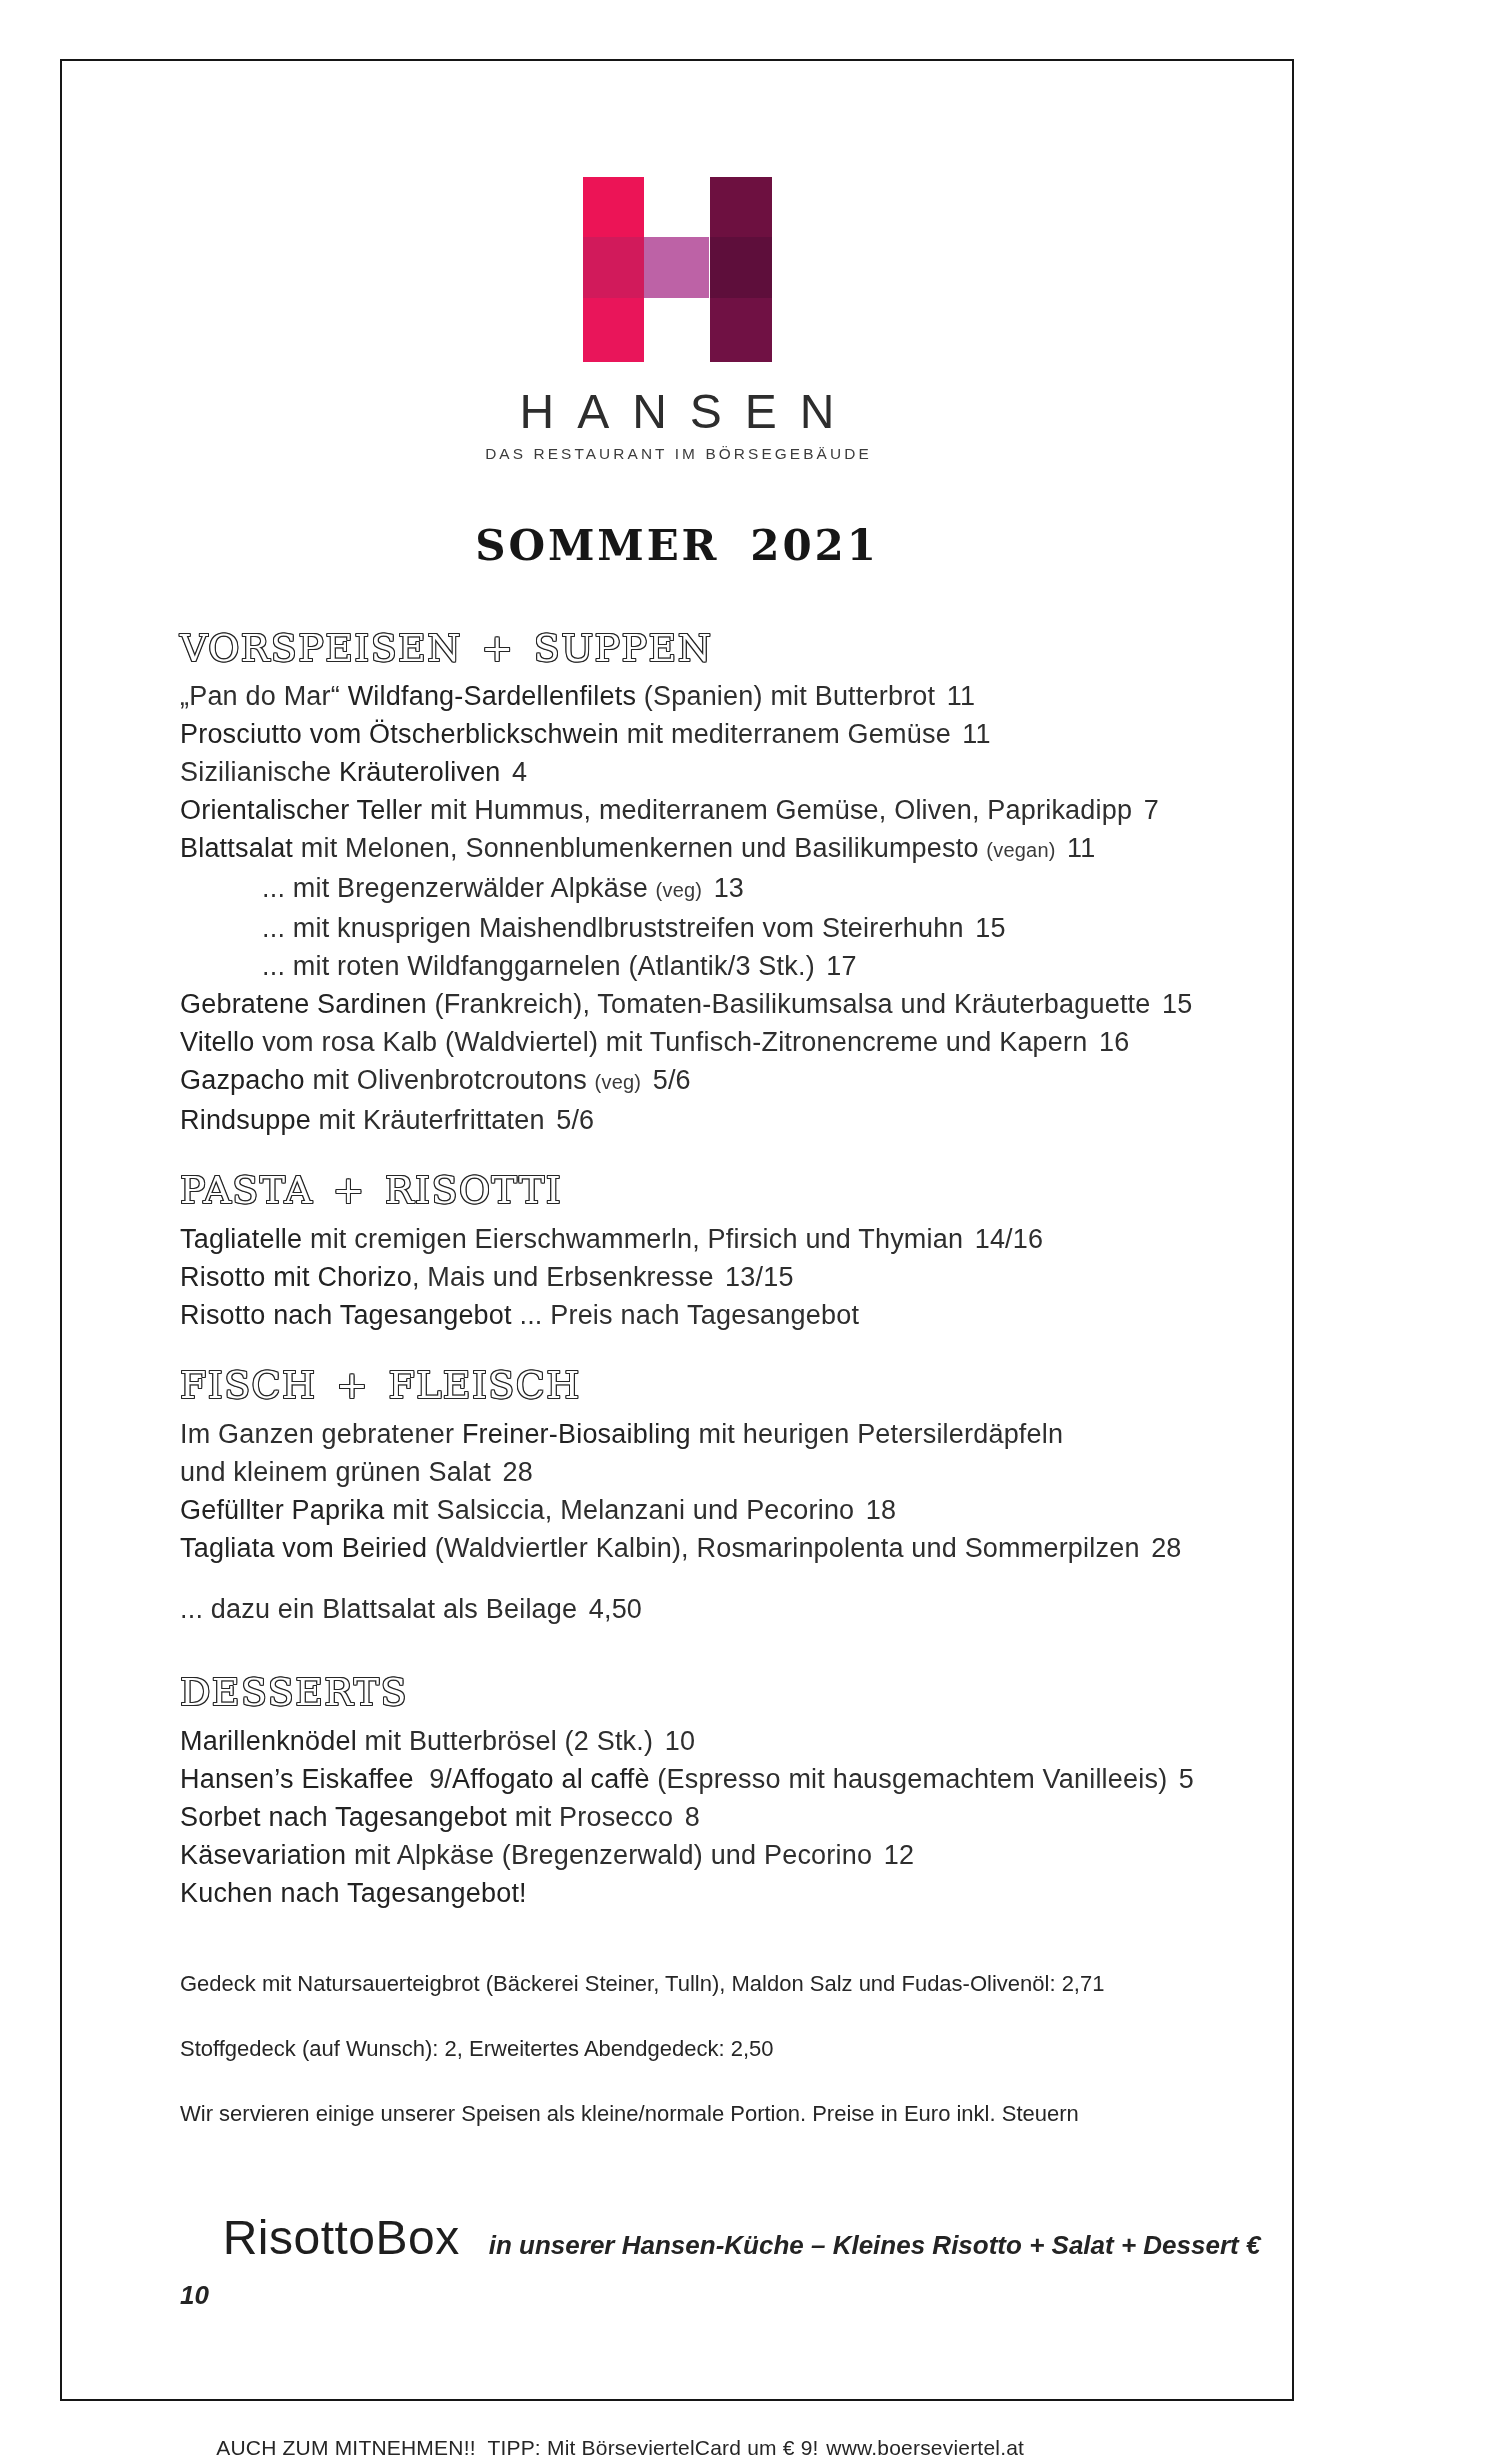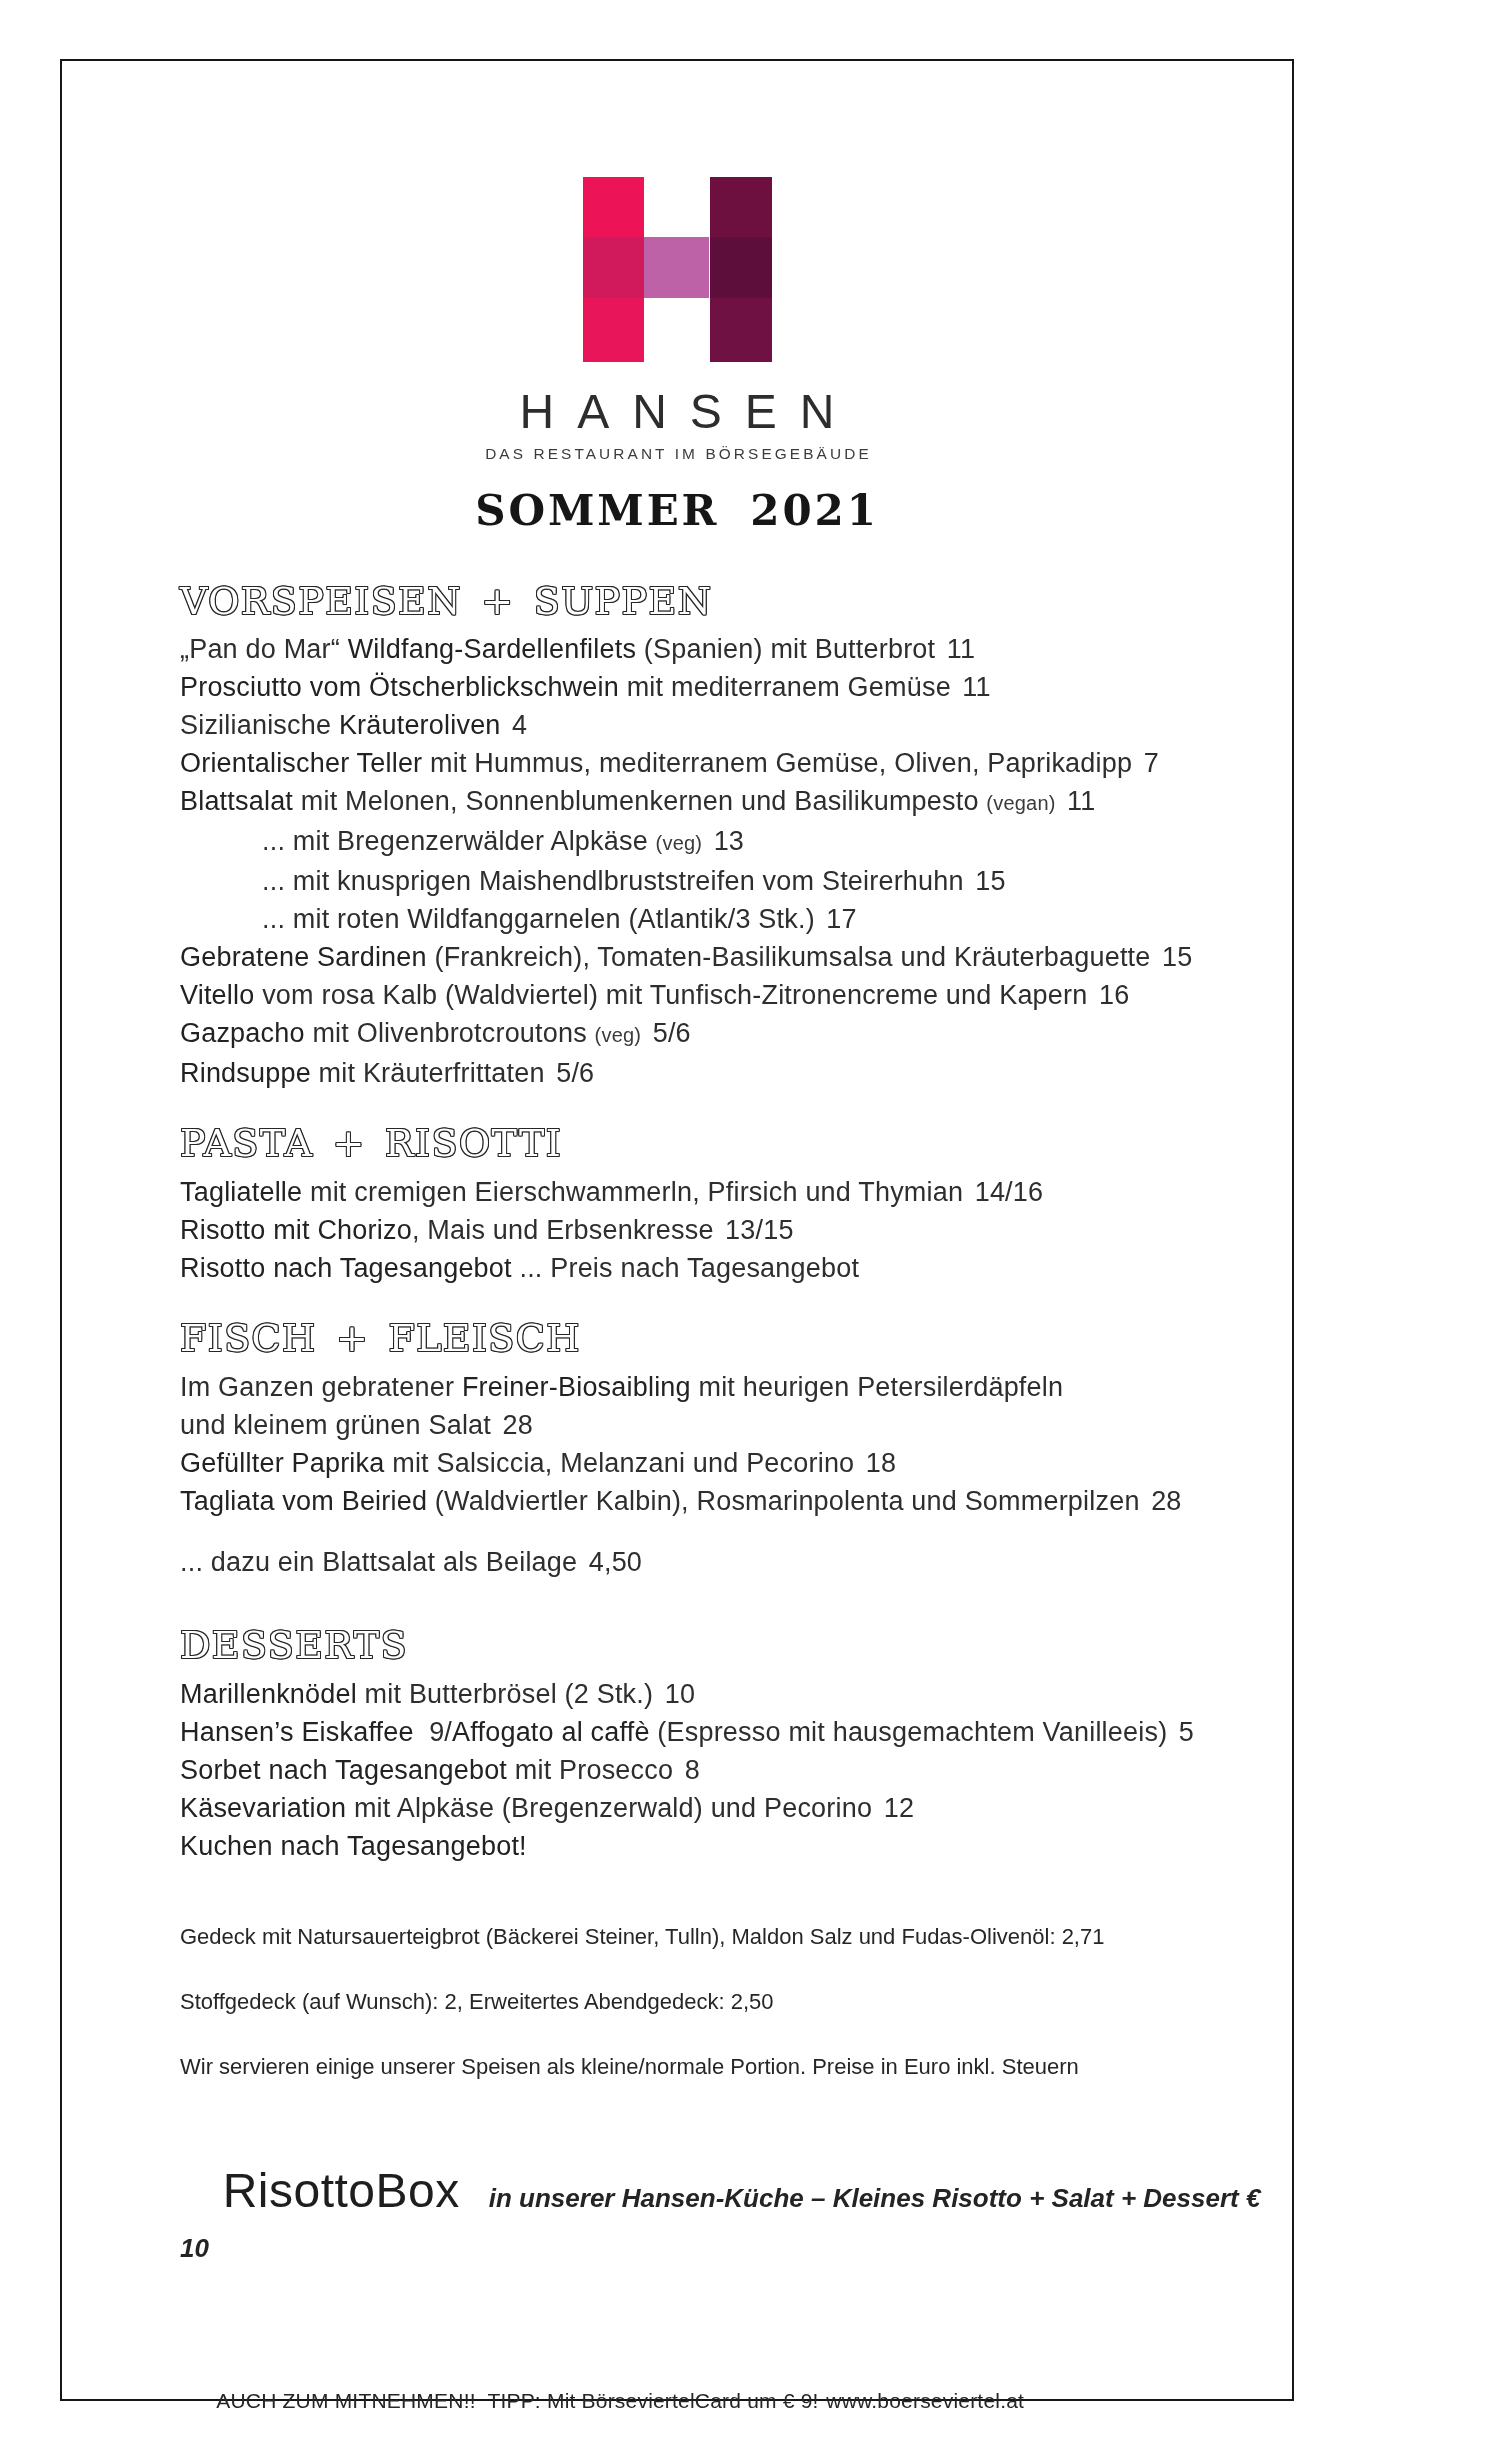--- a/index.html
+++ b/index.html
@@ -23,26 +23,26 @@
 
   .wordmark{
     margin-top:25px;font-size:48px;line-height:50px;font-weight:400;color:#2d2d2d;
     letter-spacing:23px;text-indent:23px;
   }
   .subtitle{
     margin-top:5.8px;font-size:15.4px;line-height:21px;color:#3c3c3c;
     letter-spacing:3.1px;text-indent:2.9px;
   }
   .season{
-    margin-top:23px;font-family:"DejaVu Serif", serif;font-weight:700;
+    margin-top:58px;font-family:"DejaVu Serif", serif;font-weight:700;
     font-size:42px;line-height:48px;color:#161616;letter-spacing:2.9px;word-spacing:13.4px;
   }
 
   
-  .menu{ text-align:left;padding:0 14px 0 118px;margin-top:44px; }
+  .menu{ text-align:left;padding:0 14px 0 118px;margin-top:56px; }
   .sec{ margin-top:29px; }
   .sec:first-child{ margin-top:0; }
   .sec:nth-child(4){ margin-top:42px; }
   .sec-title{
     font-family:"DejaVu Serif", serif;font-weight:400;
     font-size:38px;line-height:44px;letter-spacing:1.4px;word-spacing:5.8px;
     color:#ffffff;margin-bottom:7.7px;
     text-shadow:-1px -1px 0 #262626, 1px -1px 0 #262626, -1px 1px 0 #262626,
                  1px 1px 0 #262626, 0 -1px 0 #262626, 0 1px 0 #262626,
                 -1px 0 0 #262626, 1px 0 0 #262626;

